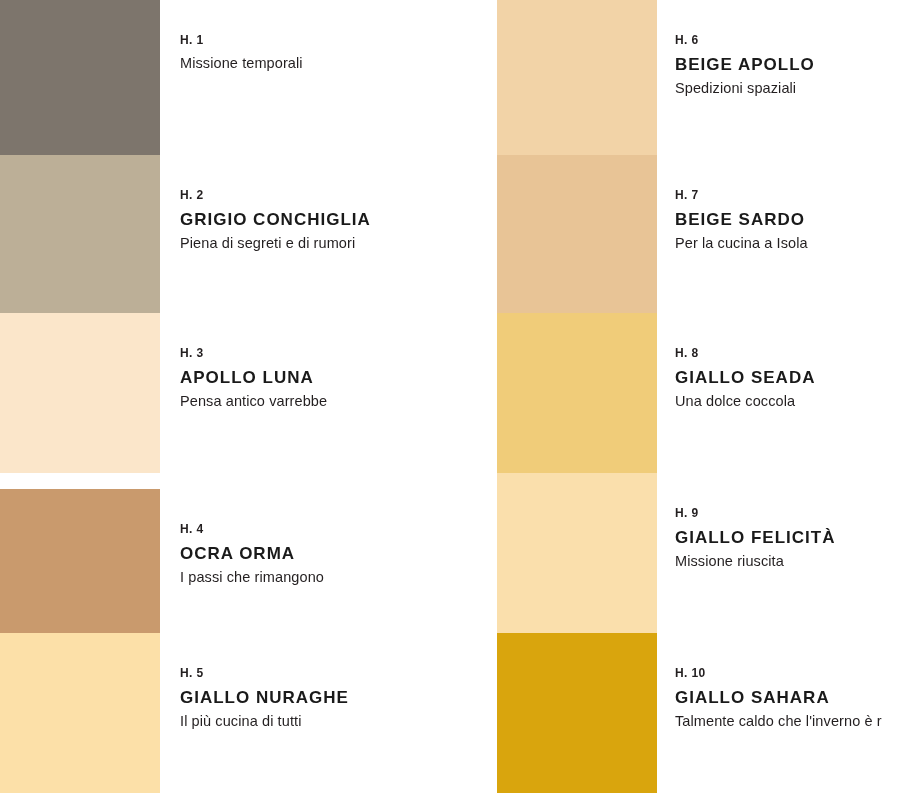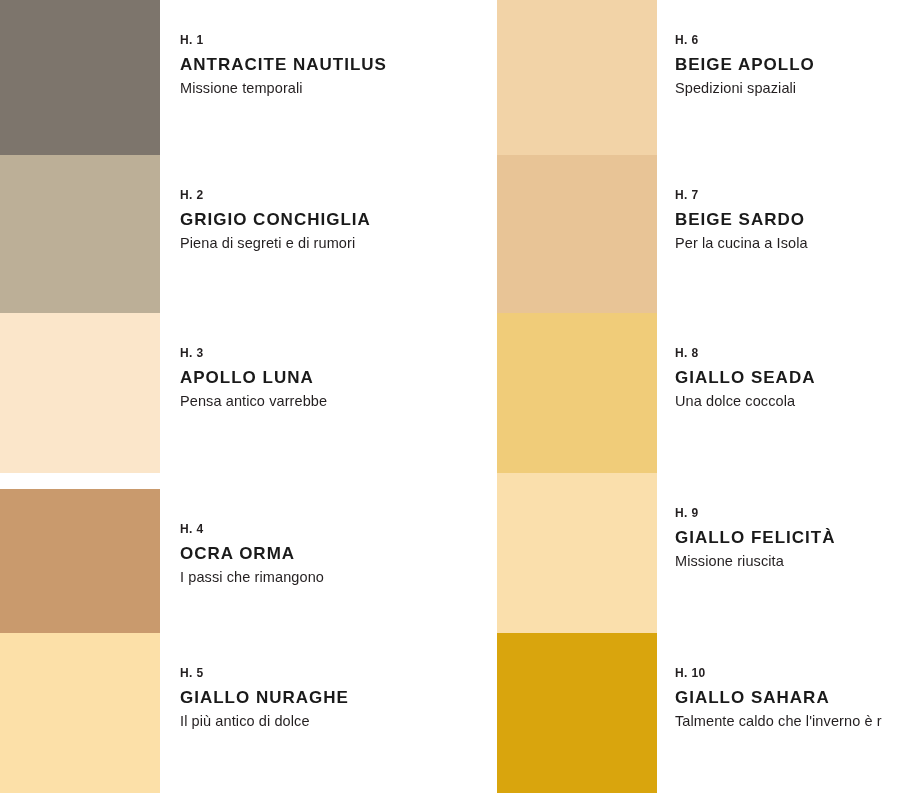--- a/index.html
+++ b/index.html
@@ -85,21 +85,20 @@
 <body style="background: rgb(255, 255, 255);">
 
 <div class="palette">
 
   <div class="column column-left">
 
     <div class="swatch-row" style="top:0px">
       <div class="swatch-chip" style="background: rgb(125, 117, 108);"></div>
       <div class="swatch-text">
         <div class="swatch-code">H. 1</div>
-        <div class="swatch-name">ANTRACITE NAUTILUS</div>
         <div class="swatch-desc">Missione temporali</div>
       </div>
     </div>
 
     <div class="swatch-row" style="top:155px">
       <div class="swatch-chip" style="background: rgb(188, 175, 151);"></div>
       <div class="swatch-text">
         <div class="swatch-code">H. 2</div>
         <div class="swatch-name">GRIGIO CONCHIGLIA</div>
         <div class="swatch-desc">Piena di segreti e di rumori</div>
@@ -122,21 +121,21 @@
         <div class="swatch-name">OCRA ORMA</div>
         <div class="swatch-desc">I passi che rimangono</div>
       </div>
     </div>
 
     <div class="swatch-row" style="top:633px">
       <div class="swatch-chip" style="background: rgb(252, 224, 168);"></div>
       <div class="swatch-text">
         <div class="swatch-code">H. 5</div>
         <div class="swatch-name">GIALLO NURAGHE</div>
-        <div class="swatch-desc">Il più antico di dolce</div>
+        <div class="swatch-desc">Il più cucina di tutti</div>
       </div>
     </div>
 
   </div>
 
   <div class="column column-right">
 
     <div class="swatch-row" style="top:0px">
       <div class="swatch-chip" style="background: rgb(242, 211, 167);"></div>
       <div class="swatch-text">

